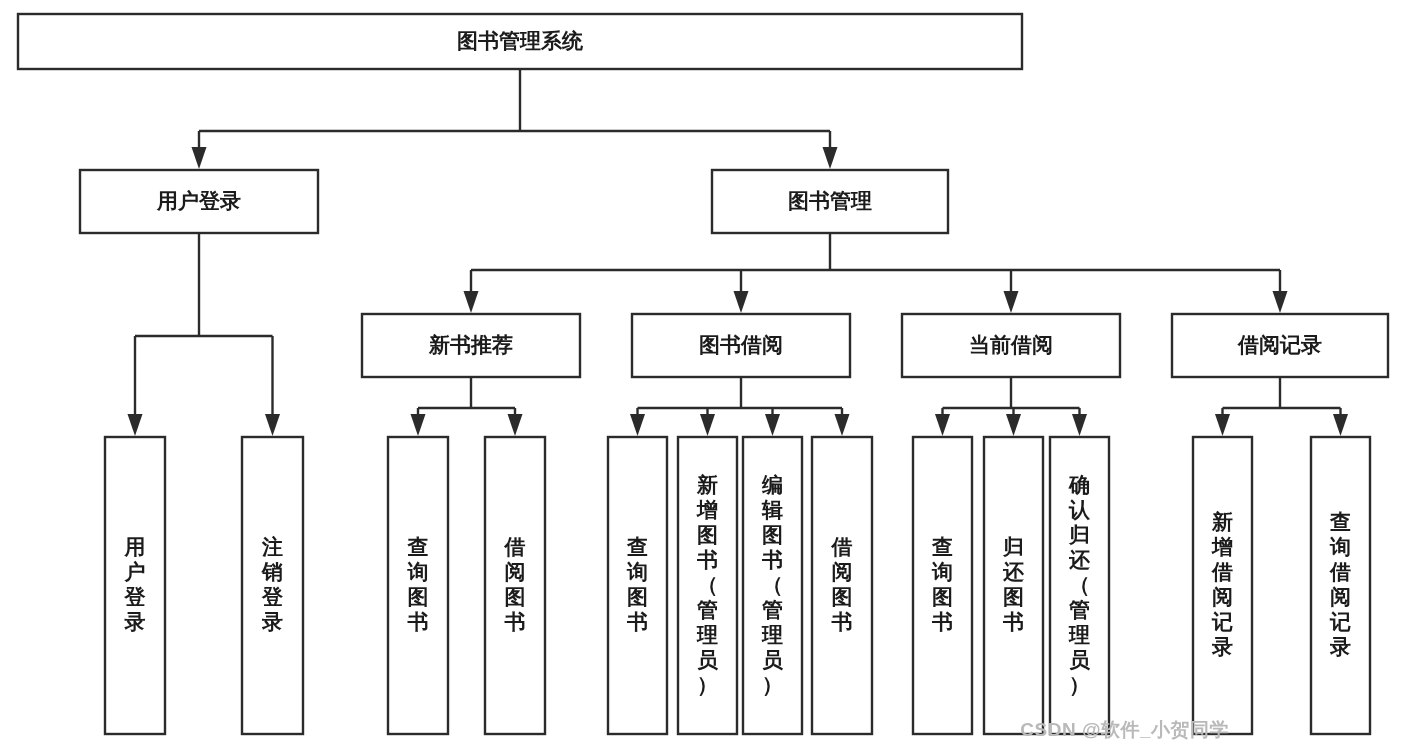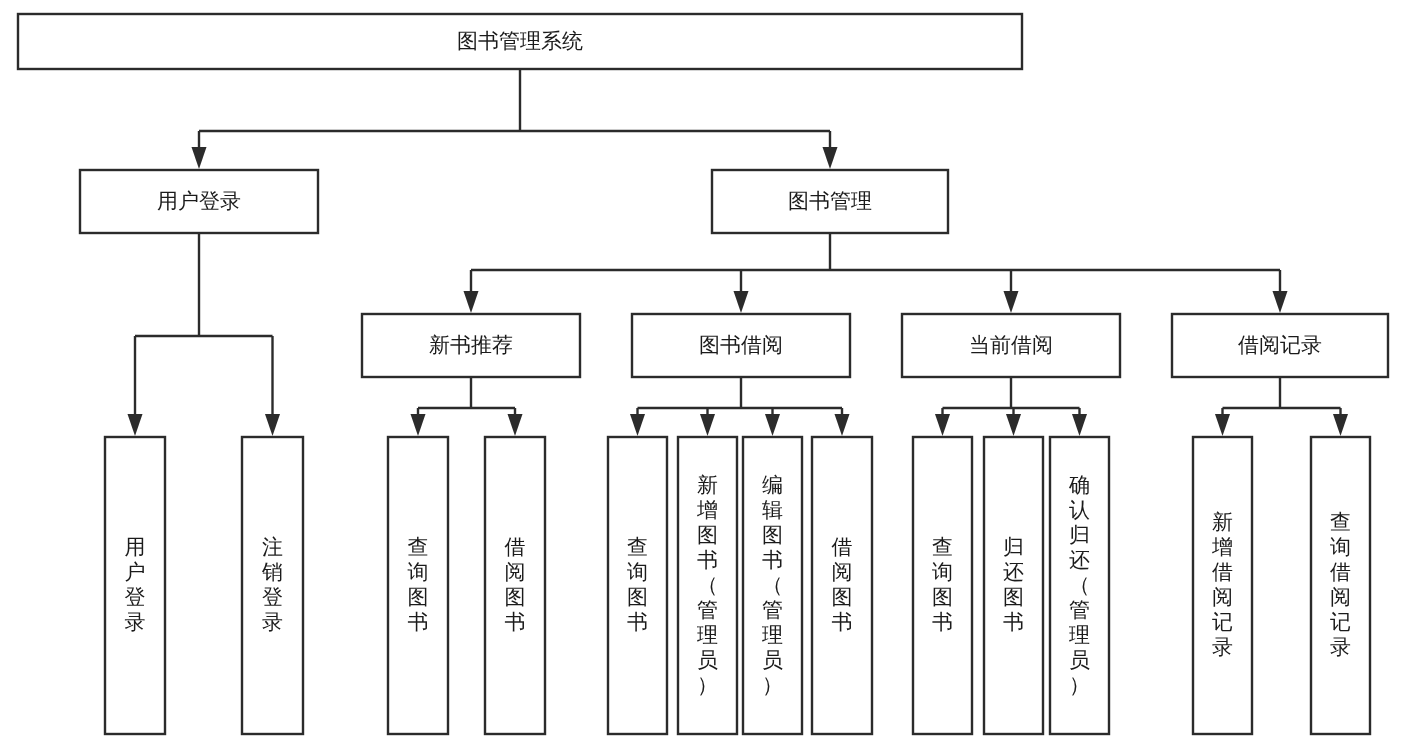--- a/index.html
+++ b/index.html
@@ -14,20 +14,21 @@
     position: relative;
     overflow: hidden;
     font-family: "Liberation Sans", "DejaVu Sans", sans-serif;
   }
   #diagram-root {
     position: absolute;
     left: 0;
     top: 0;
     width: 1237px;
     height: 747px;
+    font-weight: bold;
   }
   svg.flow {
     display: block;
     width: 1405px;
     height: 747px;
   }
   .node-box {
     fill: #ffffff;
     stroke: #2b2b2b;
     stroke-width: 2.4;
@@ -216,13 +217,14 @@
         <g>
           <rect class="node-box" x="1193" y="437" width="59" height="297"></rect>
           <text class="node-label-vert" x="1222.5" y="529"><tspan x="1222.5" dy="0">新</tspan><tspan x="1222.5" dy="25">增</tspan><tspan x="1222.5" dy="25">借</tspan><tspan x="1222.5" dy="25">阅</tspan><tspan x="1222.5" dy="25">记</tspan><tspan x="1222.5" dy="25">录</tspan></text>
         </g>
         <g>
           <rect class="node-box" x="1311" y="437" width="59" height="297"></rect>
           <text class="node-label-vert" x="1340.5" y="529"><tspan x="1340.5" dy="0">查</tspan><tspan x="1340.5" dy="25">询</tspan><tspan x="1340.5" dy="25">借</tspan><tspan x="1340.5" dy="25">阅</tspan><tspan x="1340.5" dy="25">记</tspan><tspan x="1340.5" dy="25">录</tspan></text>
         </g>
       </g>
   </svg>
+  <div class="watermark">CSDN @软件_小贺同学</div>
 </div>
 
 </body></html>

